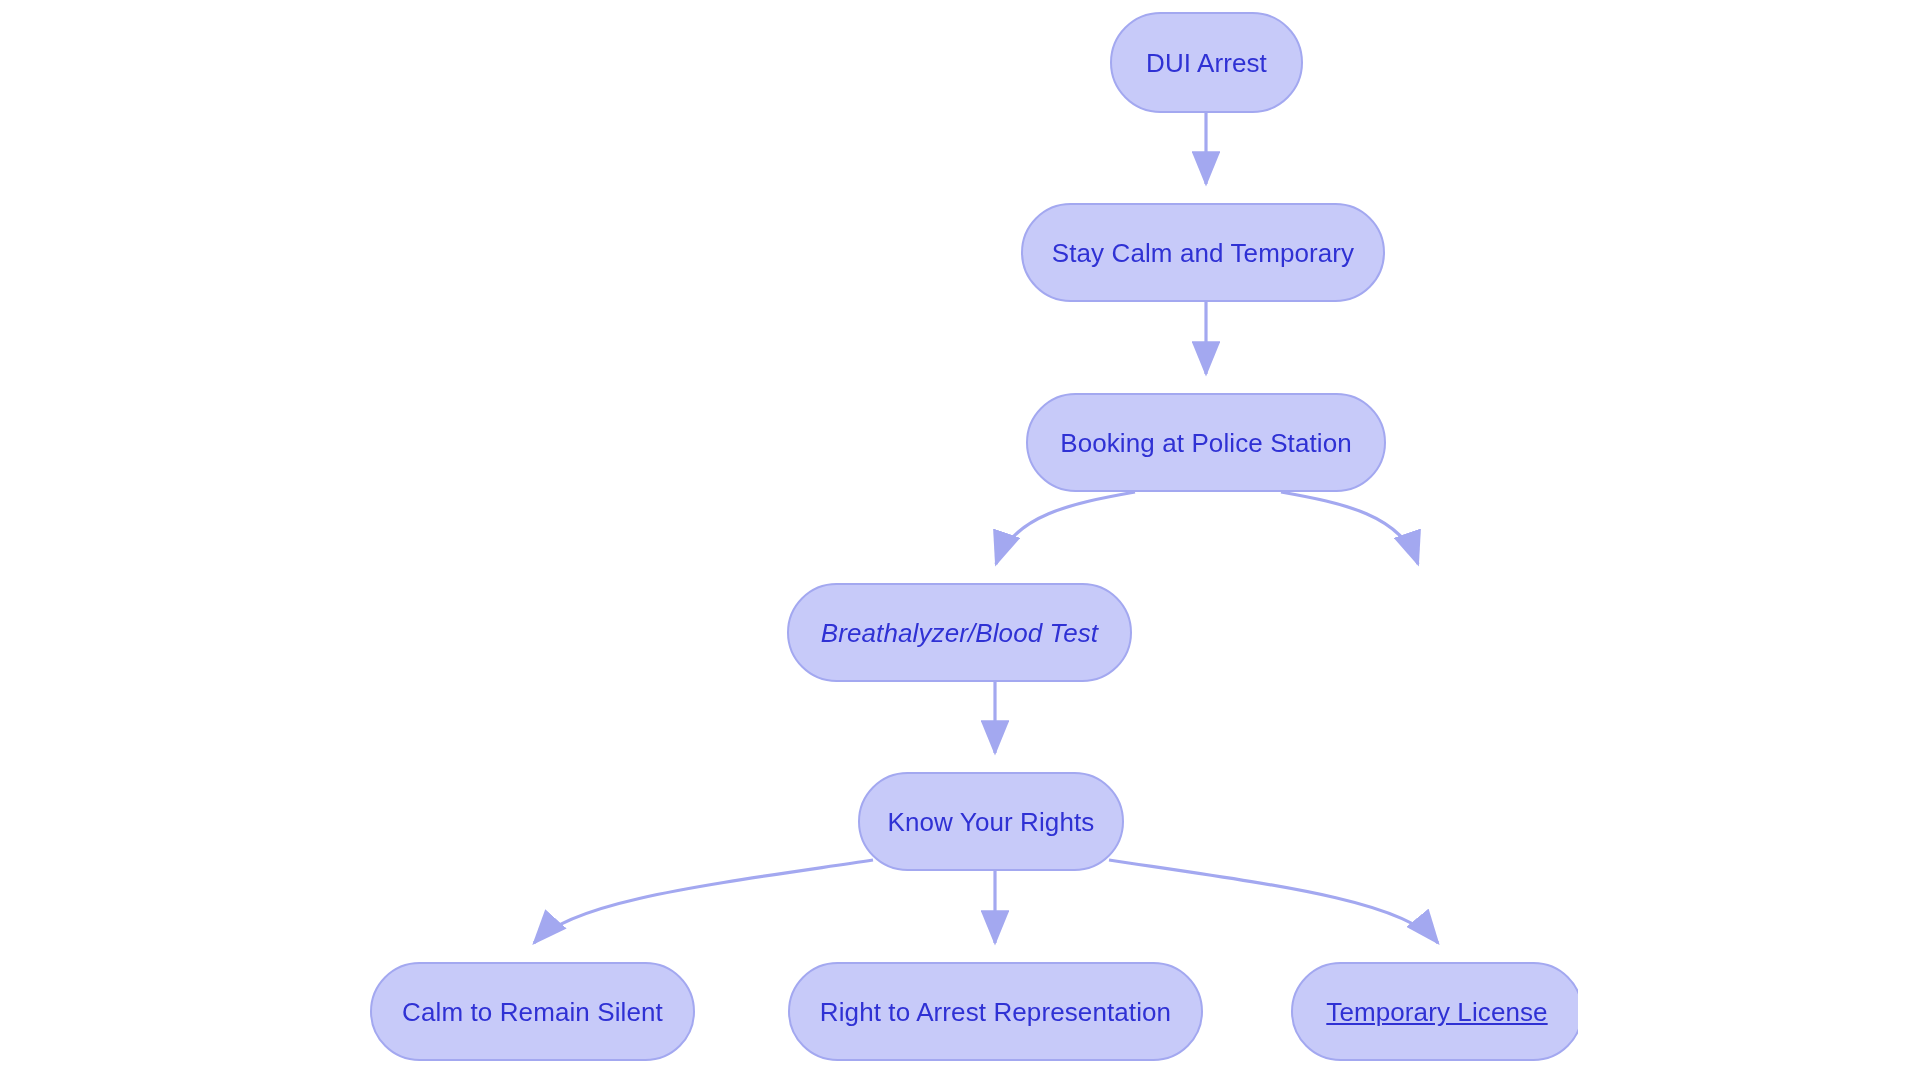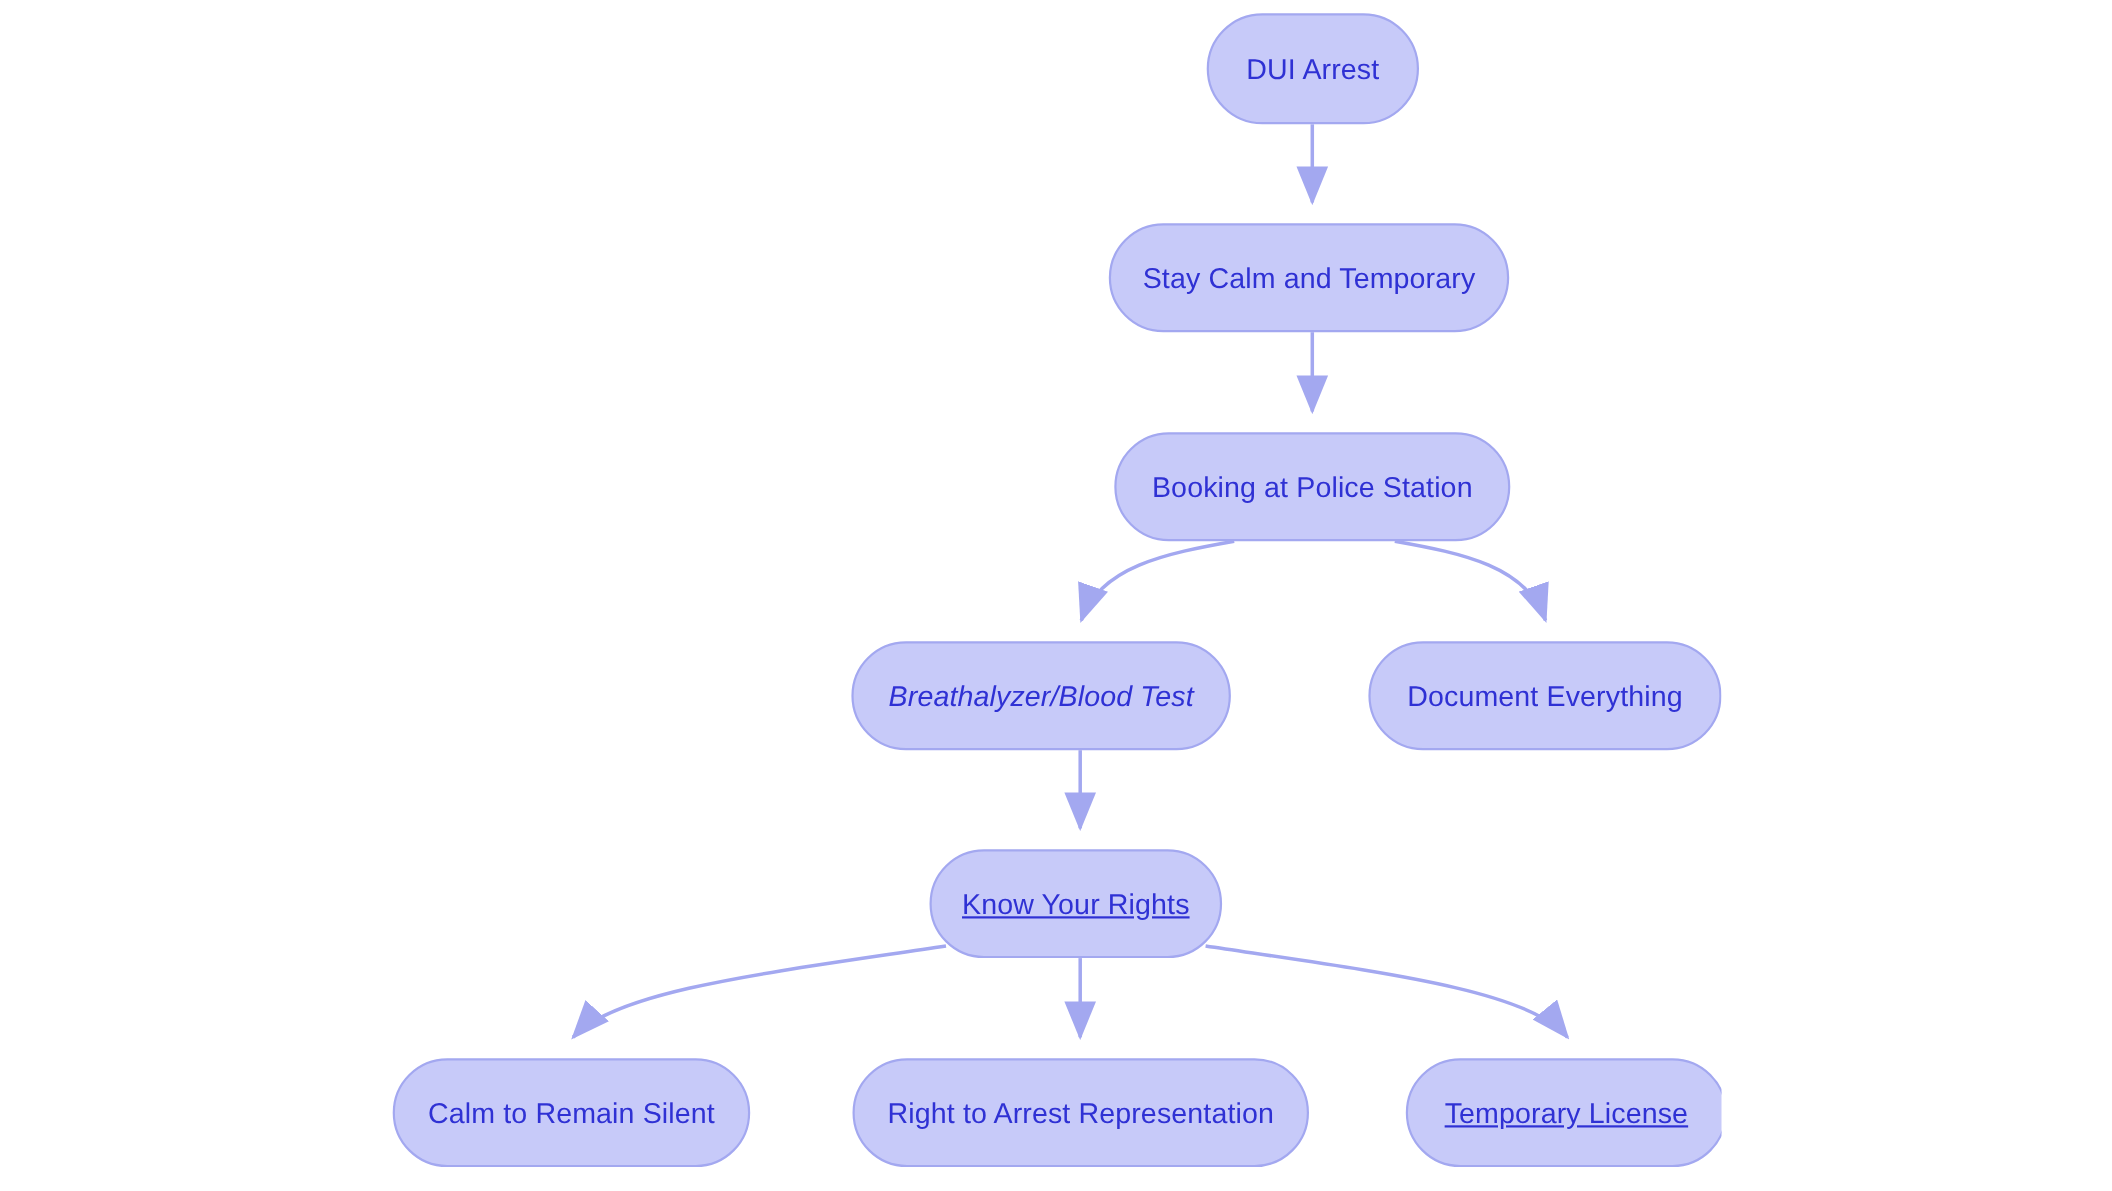--- a/index.html
+++ b/index.html
@@ -10,20 +10,21 @@
   }
   body {
     font-family: "Liberation Sans", sans-serif;
   }
   #flow-canvas {
     position: relative;
     width: 1565px;
     height: 1083px;
     background: #ffffff;
     overflow: hidden;
+    margin-left: 13px;
   }
   #edge-layer {
     position: absolute;
     left: 0;
     top: 0;
     width: 1920px;
     height: 1083px;
     pointer-events: none;
   }
   #node-layer {
@@ -96,25 +97,22 @@
     </div>
 
     <div class="flow-node" style="left:1013px; top:393px; width:360px; height:99px;">
       <span class="node-label">Booking at Police Station</span>
     </div>
 
     <div class="flow-node" style="left:774px; top:583px; width:345px; height:99px;font-style:italic;">
       <span class="node-label">Breathalyzer/Blood Test</span>
     </div>
 
-    <div class="flow-node" style="left:1244px; top:583px; width:321px; height:99px;">
-      <span class="node-label">Document Everything</span>
-    </div>
 
-    <div class="flow-node" style="left:845px; top:772px; width:266px; height:99px;text-decoration:underline;">
+    <div class="flow-node" style="left:845px; top:772px; width:266px; height:99px;">
       <span class="node-label">Know Your Rights</span>
     </div>
 
     <div class="flow-node" style="left:357px; top:962px; width:325px; height:99px;">
       <span class="node-label">Calm to Remain Silent</span>
     </div>
 
     <div class="flow-node" style="left:775px; top:962px; width:415px; height:99px;">
       <span class="node-label">Right to Arrest Representation</span>
     </div>

